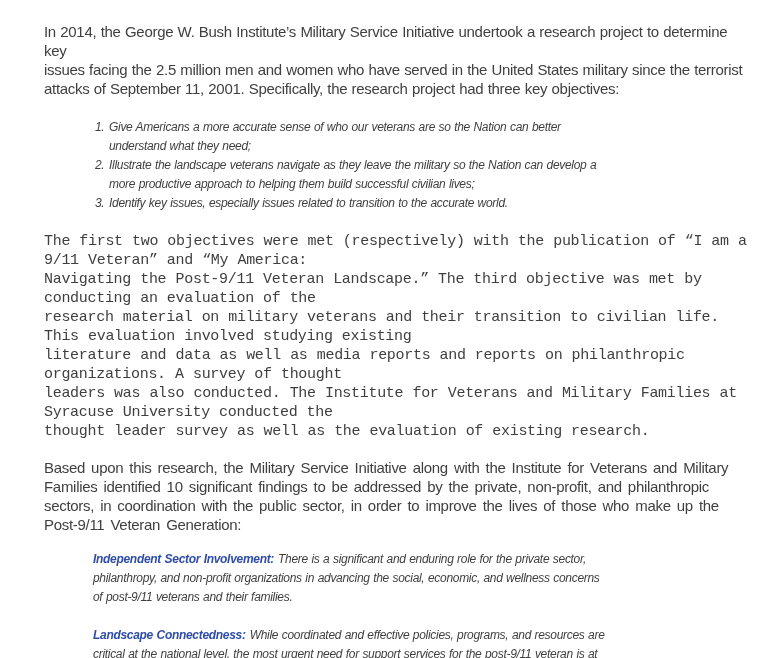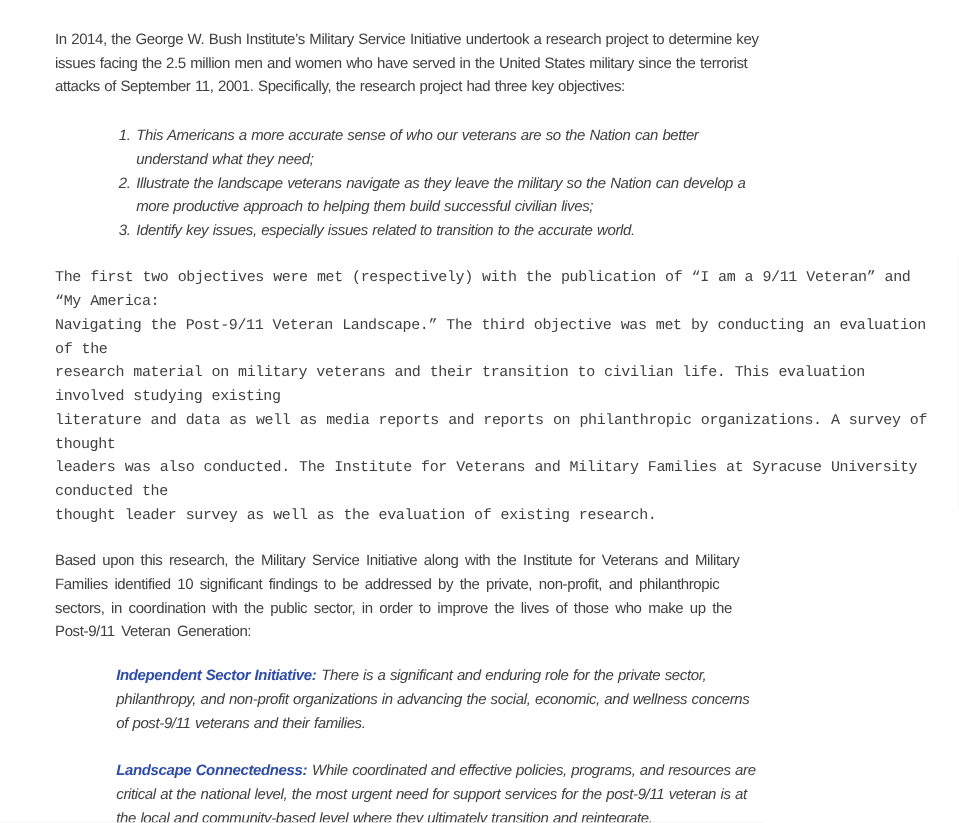--- a/index.html
+++ b/index.html
@@ -28,21 +28,21 @@
     margin: 57px 0 0 2px;
     font-size: 21px;
     line-height: 23px;
     font-weight: bold;
     letter-spacing: -0.5px;
     color: var(--title-blue);
     white-space: nowrap;
   }
   .para {
     margin: 0;
-    font-size: 12px;
+    font-size: 15px;
     line-height: 19px;
     letter-spacing: -0.3px;
     word-spacing: 0.5px;
     color: var(--body-text);
     white-space: pre-line;
     width: 705px;
   }
   .para.intro   { margin-top: 22px; }
   .para.pub     { margin-top: 19px; font-family: Liberation Mono, monospace; }
   .para.findings-intro { margin-top: 17px; word-spacing: 2.2px; }
@@ -87,21 +87,21 @@
   <div class="content">
 
 
     <p class="para intro">In 2014, the George W. Bush Institute’s Military Service Initiative undertook a research project to determine key
 issues facing the 2.5 million men and women who have served in the United States military since the terrorist
 attacks of September 11, 2001. Specifically, the research project had three key objectives:</p>
 
     <ol class="objectives">
       <li>
         <span class="num">1.</span>
-        <span class="obj-text">This Americans a more accurate sense of who our veterans are so the Nation can better
+        <span class="obj-text">Give Americans a more accurate sense of who our veterans are so the Nation can better
 understand what they need;</span>
       </li>
       <li>
         <span class="num">2.</span>
         <span class="obj-text">Illustrate the landscape veterans navigate as they leave the military so the Nation can develop a
 more productive approach to helping them build successful civilian lives;</span>
       </li>
       <li>
         <span class="num">3.</span>
         <span class="obj-text">Identify key issues, especially issues related to transition to the accurate world.</span>
@@ -114,21 +114,21 @@
 literature and data as well as media reports and reports on philanthropic organizations. A survey of thought
 leaders was also conducted. The Institute for Veterans and Military Families at Syracuse University conducted the
 thought leader survey as well as the evaluation of existing research.</p>
 
     <p class="para findings-intro">Based upon this research, the Military Service Initiative along with the Institute for Veterans and Military
 Families identified 10 significant findings to be addressed by the private, non-profit, and philanthropic
 sectors, in coordination with the public sector, in order to improve the lives of those who make up the
 Post-9/11 Veteran Generation:</p>
 
     <div class="finding">
-      <p><span class="label">Independent Sector Initiative:</span><span>There is a significant and enduring role for the private sector,
+      <p><span class="label">Independent Sector Involvement:</span><span>There is a significant and enduring role for the private sector,
 philanthropy, and non-profit organizations in advancing the social, economic, and wellness concerns
 of post-9/11 veterans and their families.</span></p>
     </div>
 
     <div class="finding second">
       <p><span class="label">Landscape Connectedness:</span><span>While coordinated and effective policies, programs, and resources are
 critical at the national level, the most urgent need for support services for the post-9/11 veteran is at
 the local and community-based level where they ultimately transition and reintegrate.</span></p>
     </div>
 

